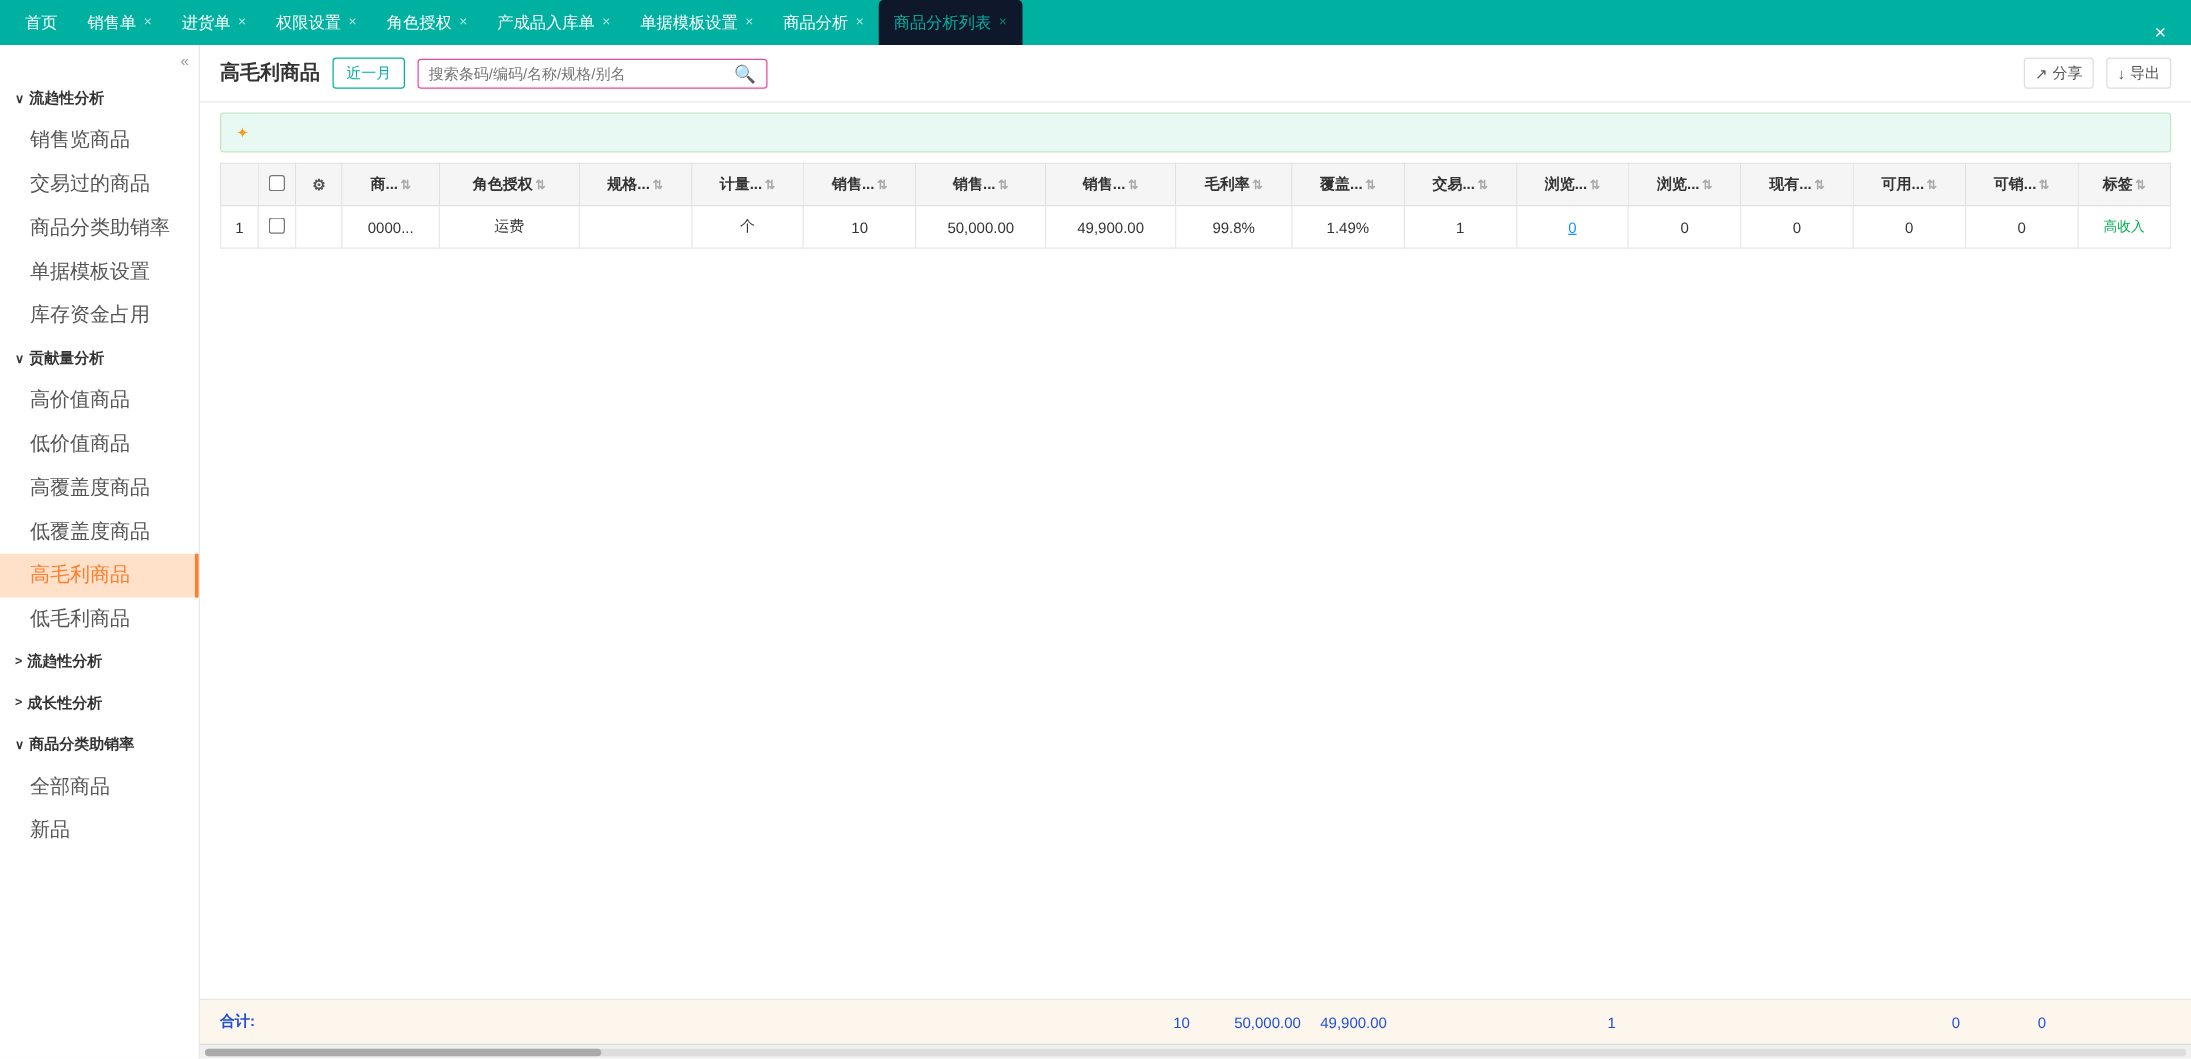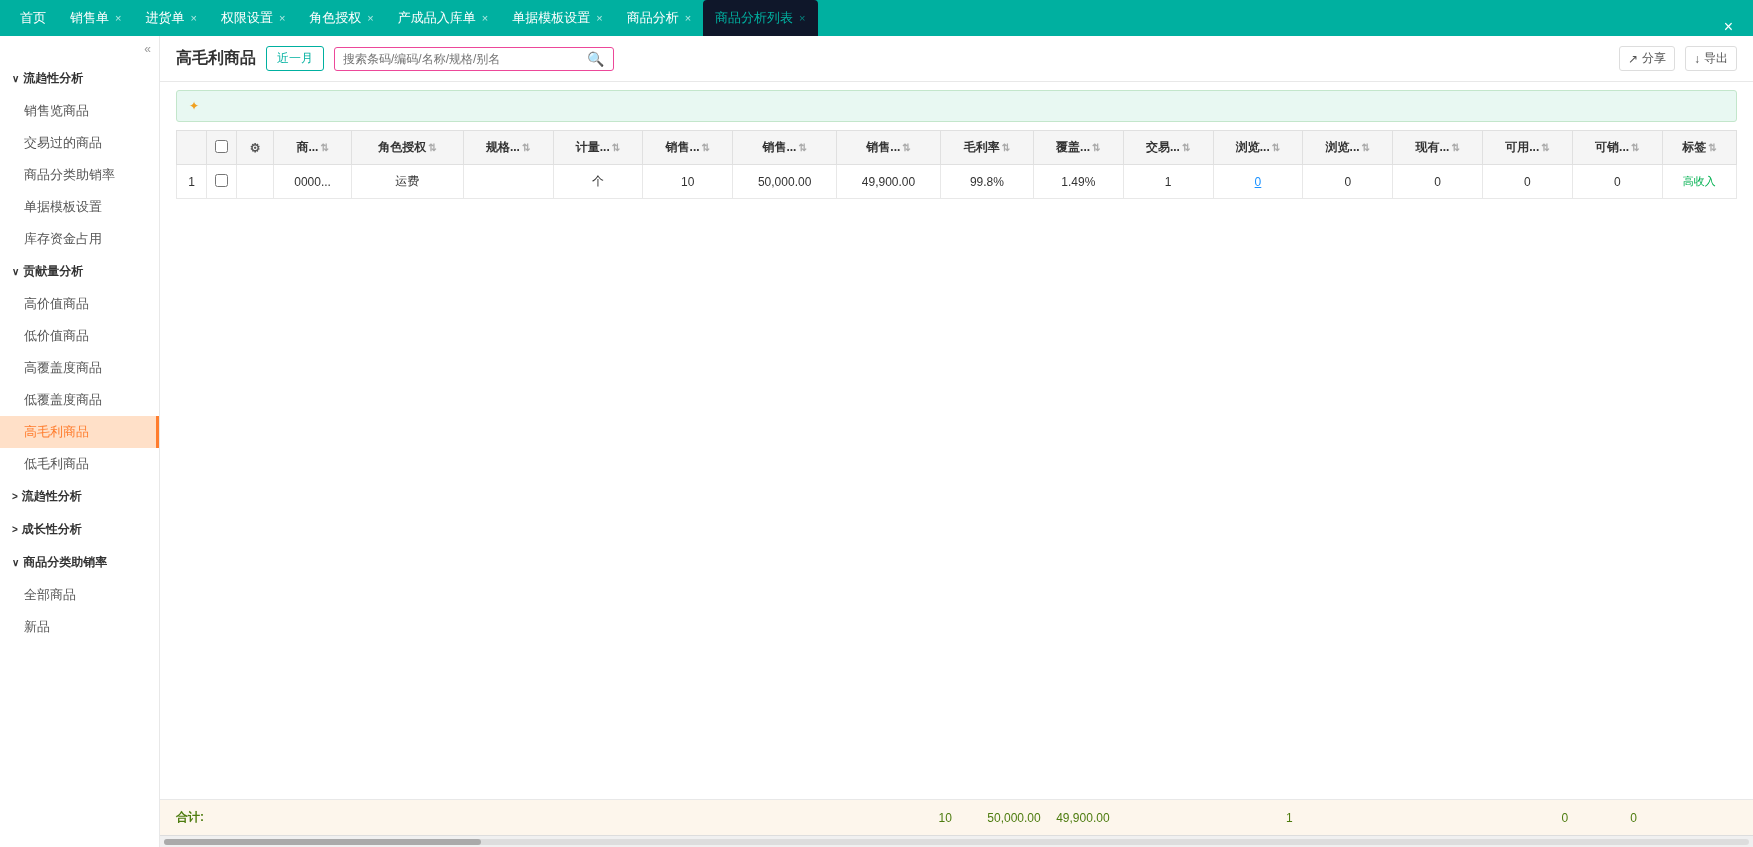--- a/index.html
+++ b/index.html
@@ -57,21 +57,21 @@
       color: #333;
       font-weight: bold;
       cursor: pointer;
       font-size: 12px;
     }
     .sidebar-group-header .arrow { margin-right: 4px; font-size: 10px; }
     .sidebar-item {
       padding: 7px 12px 7px 24px;
       color: #555;
       cursor: pointer;
-      font-size: 13px;
+      font-size: 16px;
     }
     .sidebar-item.active {
       background: #ffe0c8;
       color: #ff7d2e;
       border-right: 3px solid #ff7d2e;
     }
     .sidebar-collapse-btn {
       display: flex;
       align-items: center;
       justify-content: flex-end;
@@ -200,21 +200,21 @@
 
     
     .footer-totals {
       background: #fdf6ec;
       border-top: 1px solid #e8e8e8;
       padding: 8px 16px;
       display: flex;
       align-items: center;
       gap: 12px;
       font-size: 12px;
-      color: #4d7c0f;
+      color: #1d4ed8;
       min-height: 36px;
     }
     .footer-label {
       width: 180px;
       font-weight: bold;
     }
     .footer-cell {
       flex: 1;
       text-align: center;
       padding: 0 4px;

